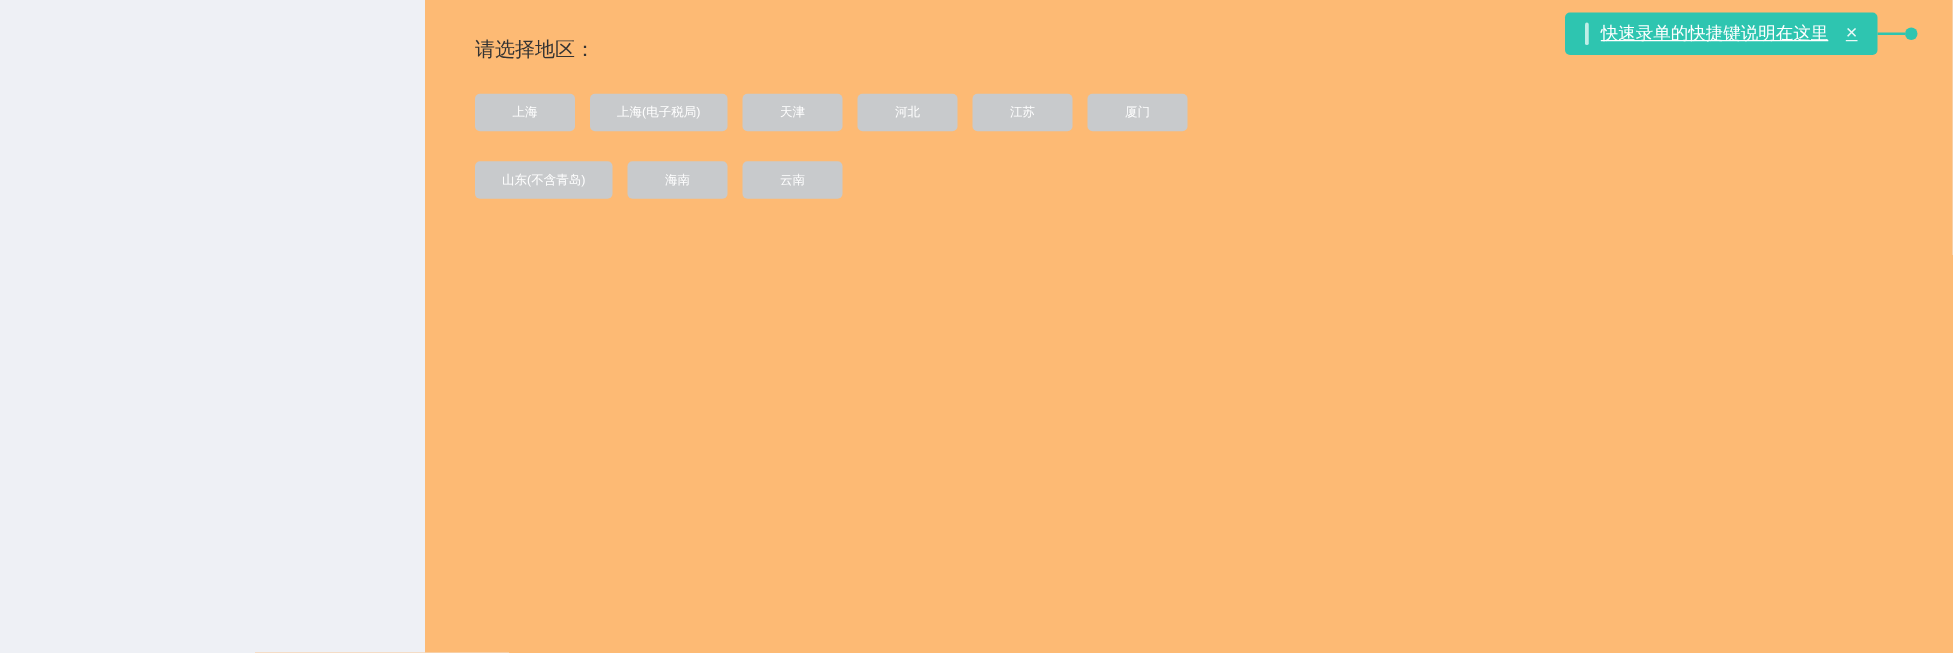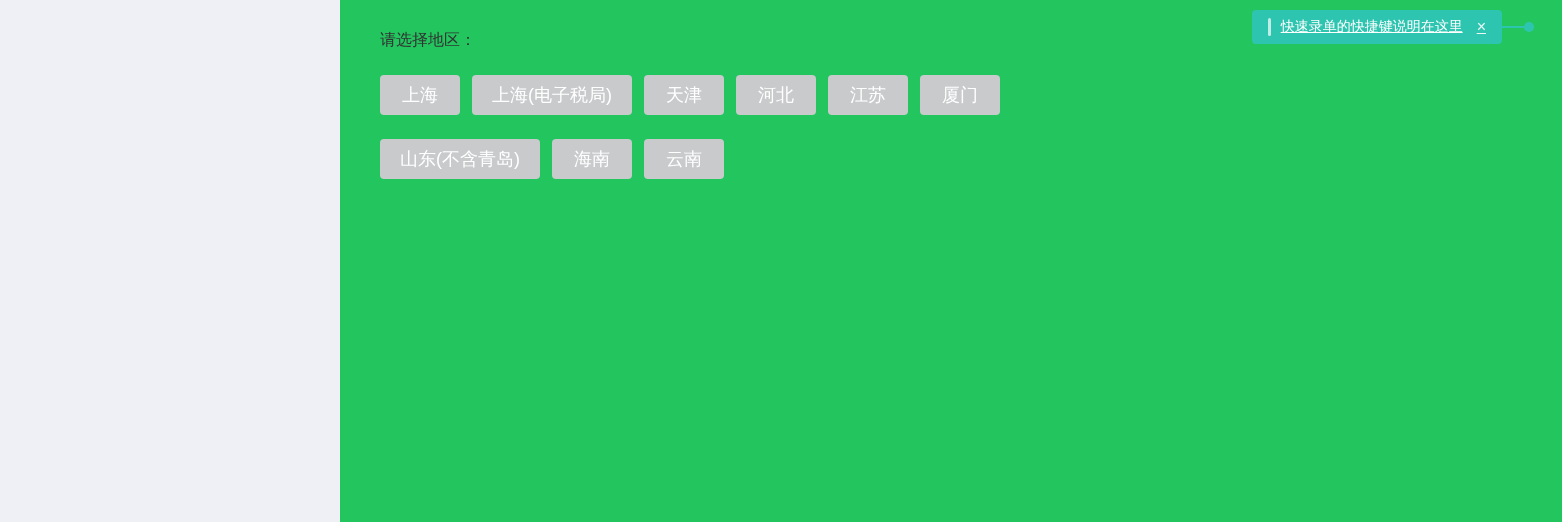--- a/index.html
+++ b/index.html
@@ -25,21 +25,21 @@
       height: 522px;
       background: #eef0f5;
     }
 
     .main-content {
       position: absolute;
       left: 340px;
       top: 0;
       right: 0;
       height: 522px;
-      background: #22c55e;
+      background: #fdba74;
       padding: 30px 40px;
     }
 
     .page-title {
       font-size: 16px;
       color: #333;
       font-weight: 500;
       margin-bottom: 24px;
     }
 
@@ -48,21 +48,21 @@
       flex-wrap: wrap;
       gap: 12px;
     }
 
     .region-btn {
       padding: 8px 20px;
       background: #c8cacc;
       border: none;
       border-radius: 4px;
       color: #fff;
-      font-size: 18px;
+      font-size: 10px;
       cursor: pointer;
       font-family: 'Microsoft YaHei', 'PingFang SC', sans-serif;
       min-width: 80px;
       text-align: center;
     }
 
     .region-btn.wide {
       min-width: 110px;
     }
 

